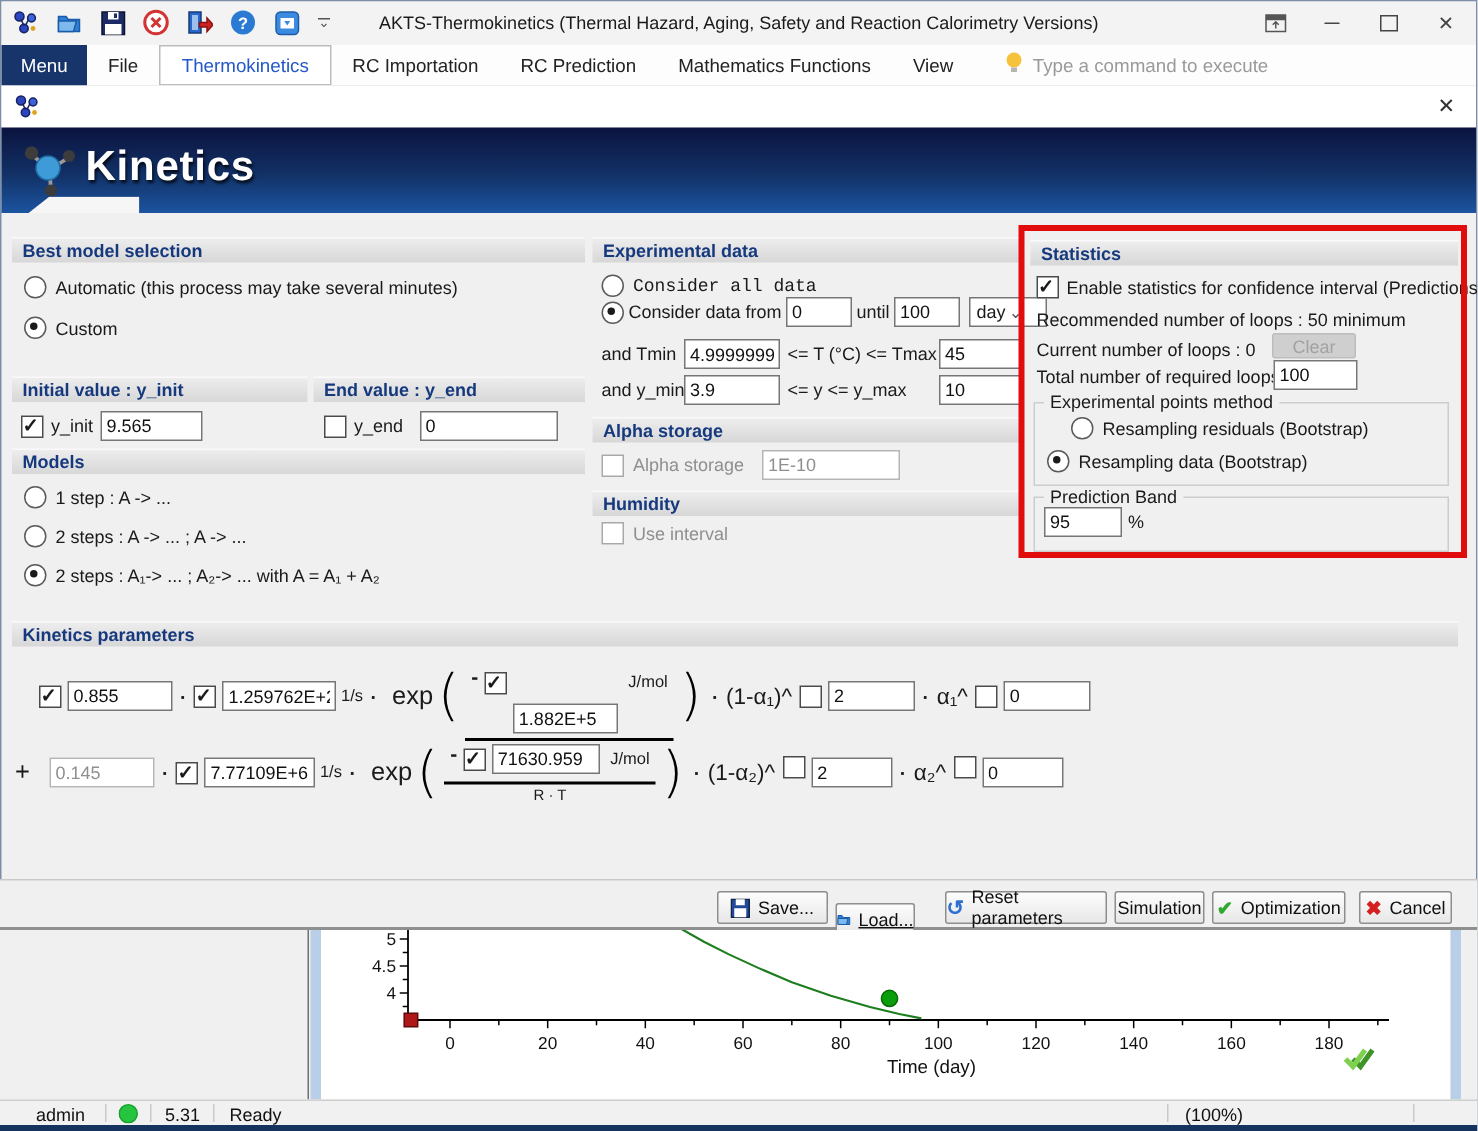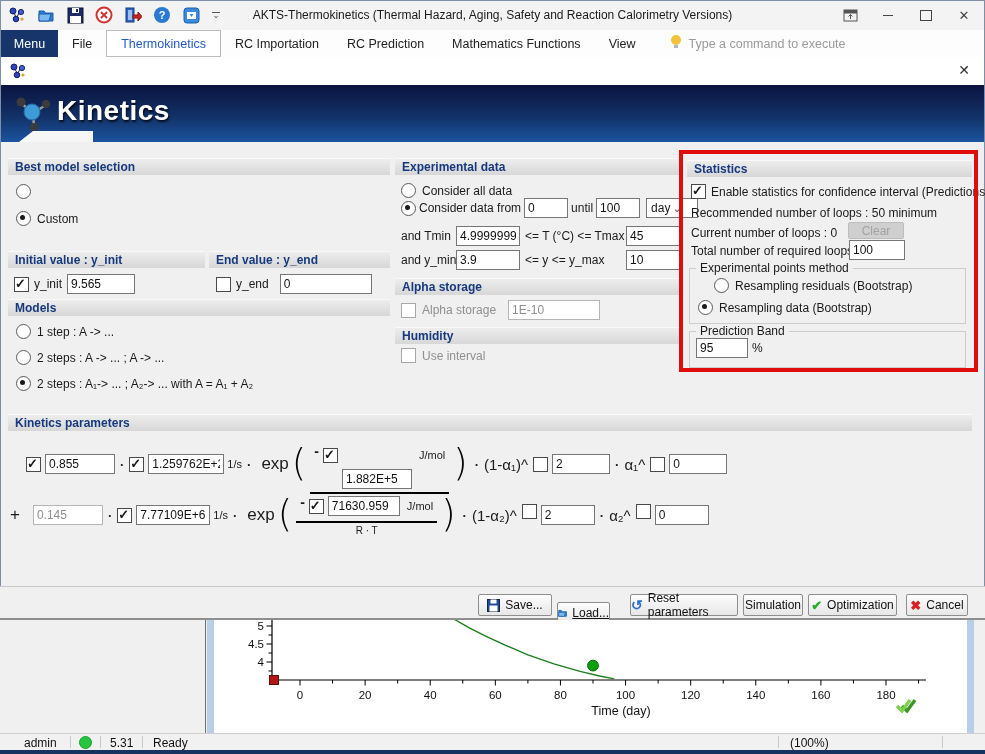--- a/index.html
+++ b/index.html
@@ -199,20 +199,21 @@
         <circle cx="19" cy="19" r="8" fill="#3e9bd8" stroke="#1f6ca2"></circle>
       </svg>
     </span>
     <span class="ktitle">Kinetics</span>
     <span class="knotch"></span>
   </div>
 
   <div class="hbar" style="left:8px;top:158px;width:382px;">Best model selection</div>
   <div class="row" style="left:16px;top:184px;">
     <span class="radio"></span>
+    <span>Automatic (this process may take several minutes)</span>
   </div>
   <div class="row" style="left:16px;top:211px;">
     <span class="radio sel"></span>
     <span>Custom</span>
   </div>
 
   <div class="hbar" style="left:8px;top:251px;width:197px;">Initial value : y_init</div>
   <div class="hbar" style="left:209px;top:251px;width:181px;">End value : y_end</div>
   <div class="row" style="left:14px;top:274px;gap:5px;">
     <span class="cb chk"></span>
@@ -233,21 +234,21 @@
   <div class="row" style="left:16px;top:350px;">
     <span class="radio"></span>
     <span>2 steps : A -&gt; ... ; A -&gt; ...</span>
   </div>
   <div class="row" style="left:16px;top:376px;">
     <span class="radio sel"></span>
     <span>2 steps : A₁-&gt; ... ; A₂-&gt; ... with  A = A₁ + A₂</span>
   </div>
 
   <div class="hbar" style="left:395px;top:158px;width:285px;">Experimental data</div>
-  <div class="row" style="left:401px;top:183px;">
+  <div class="row" style="left:401px;top:183px;font-family:Liberation Mono, monospace;">
     <span class="radio"></span>
     <span>Consider all data</span>
   </div>
   <div class="row" style="left:401px;top:198px;gap:3px;">
     <span class="radio sel"></span>
     <span>Consider data from</span>
     <input class="tbx" style="width: 36px;" value="0">
     <span>until</span>
     <input class="tbx" style="width: 36px;" value="100">
     <span class="combo" style="width:52px;margin-left:3px;">

